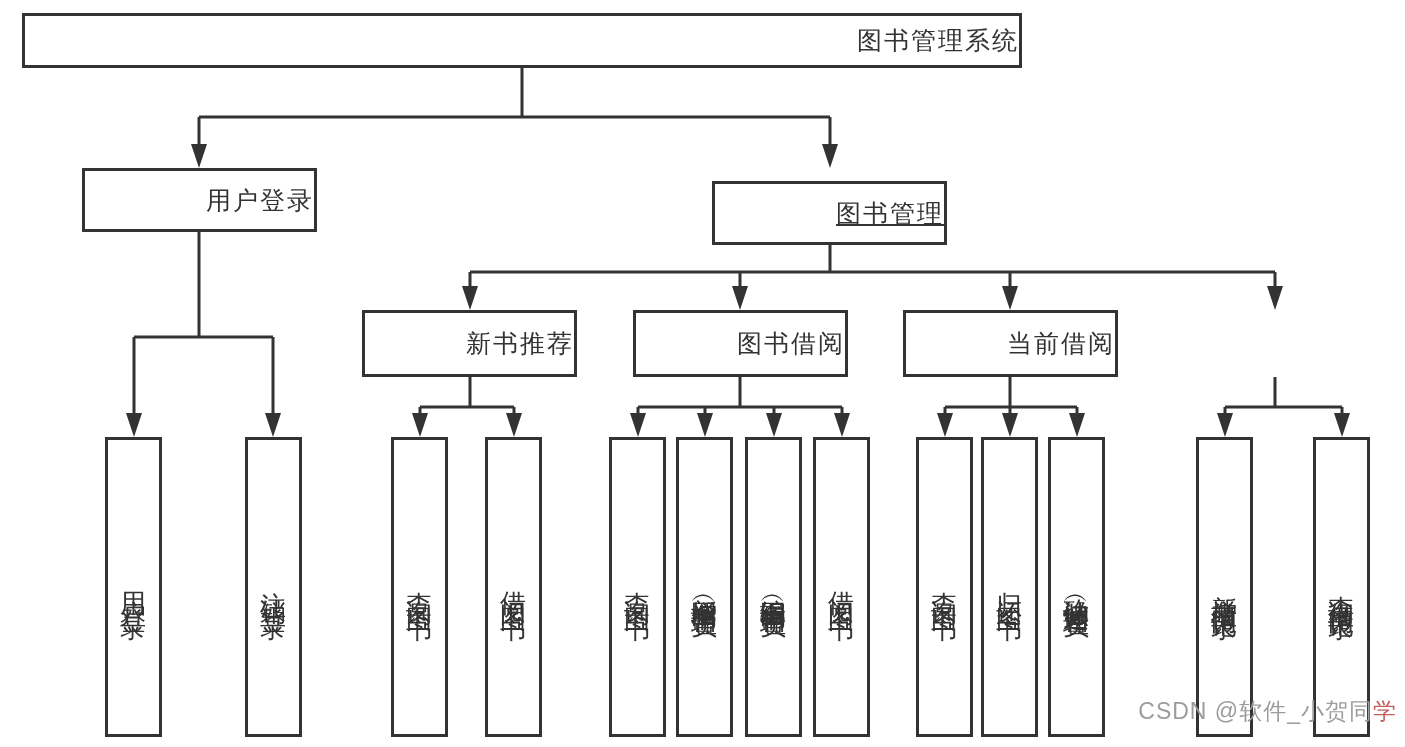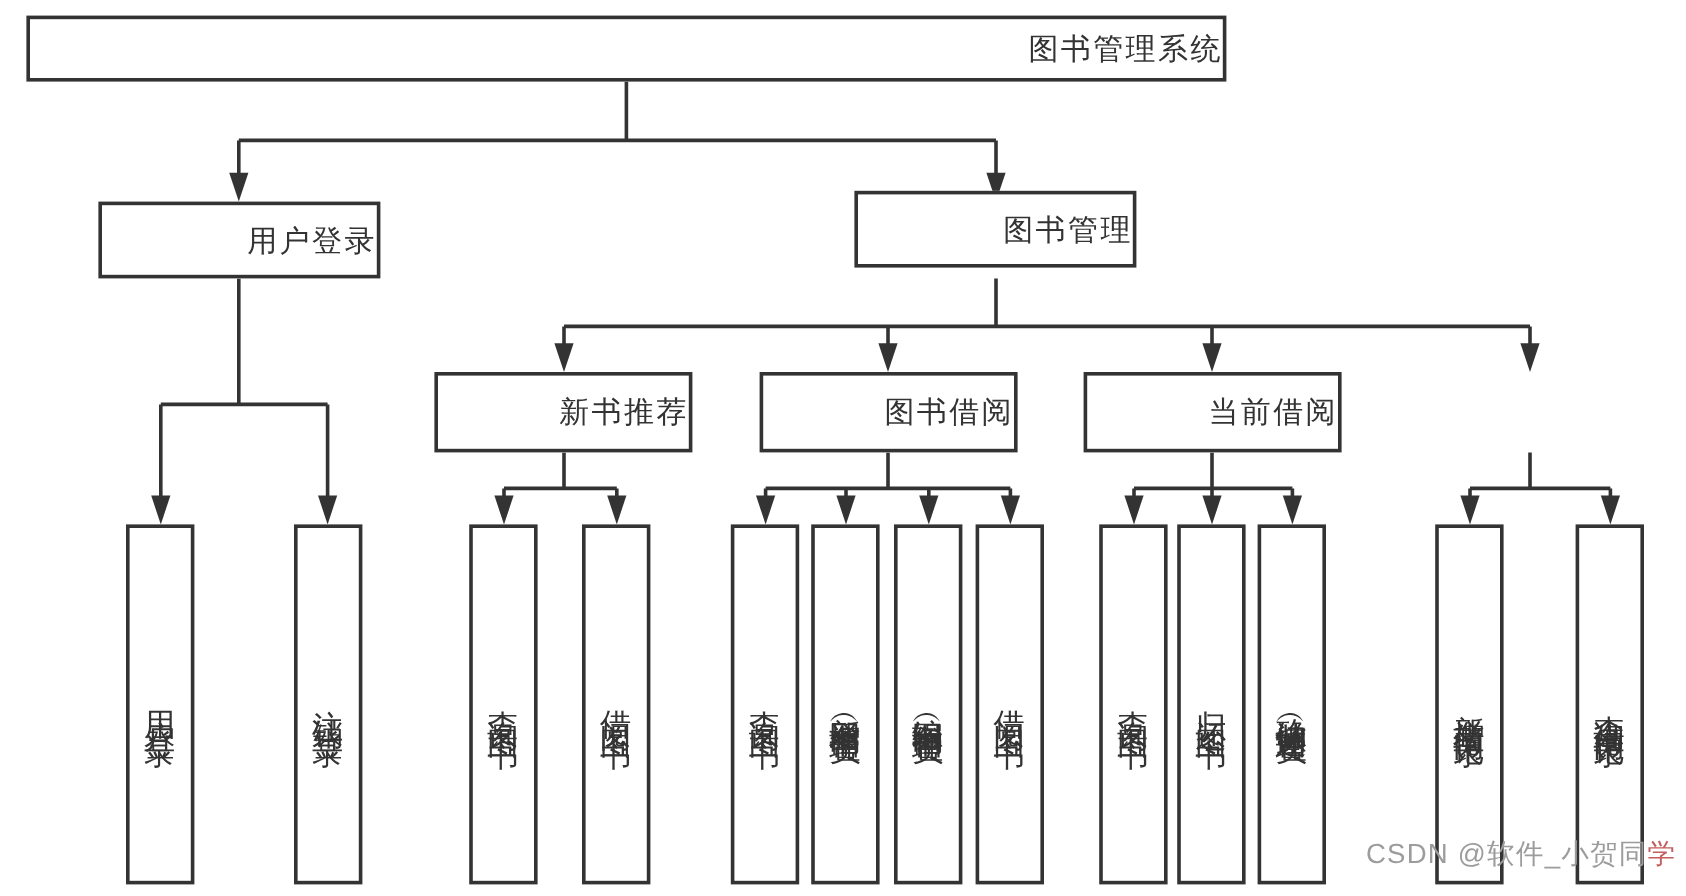--- a/index.html
+++ b/index.html
@@ -44,21 +44,21 @@
     writing-mode: vertical-rl;
     text-orientation: mixed;
     line-height: 1;
   }
   .sp4 span { letter-spacing: 8px; }
   .sp6 span { letter-spacing: 4px; }
   .sp0 span { letter-spacing: 2px; }
   
   .root  { left: 22px;  top: 13px;  width: 1000px; height: 55px; }
   .l2a   { left: 82px;  top: 168px; width: 235px;  height: 64px; }
-  .l2b   { left: 712px; top: 159px; width: 235px;  height: 64px; }
+  .l2b   { left: 712px; top: 181px; width: 235px;  height: 64px; text-decoration: underline; }
   .l3    { top: 310px; height: 67px; width: 215px; }
   .l3a   { left: 362px; }
   .l3b   { left: 633px; }
   .l3c   { left: 903px; }
   .l3d   { left: 1168px; }
   .lf-ua { left: 105px; }
   .lf-ub { left: 245px; }
   .lf-na { left: 391px; }
   .lf-nb { left: 485px; }
   .lf-ba { left: 609px; }

